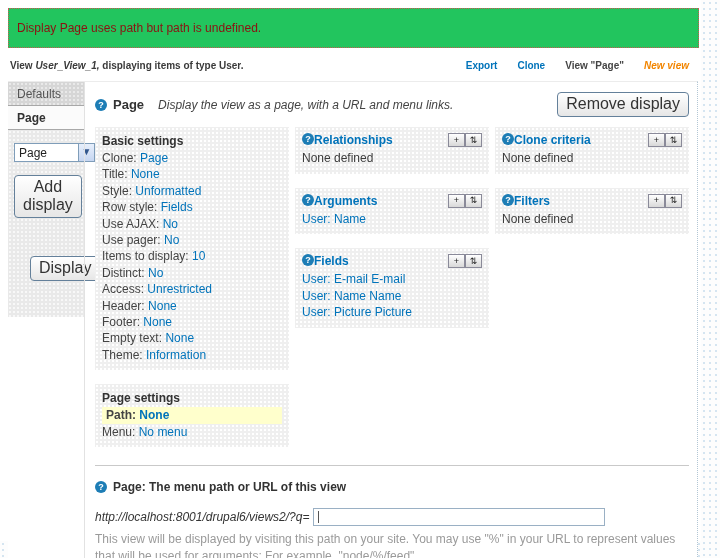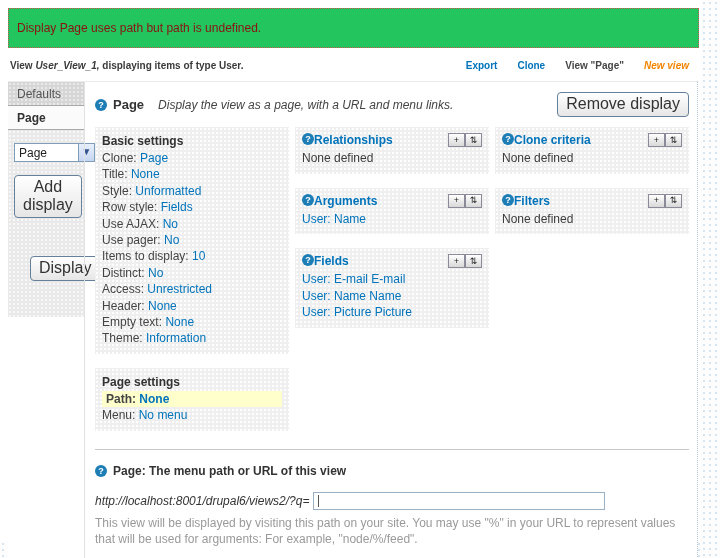--- a/index.html
+++ b/index.html
@@ -236,20 +236,21 @@
             <div class="settings-row"><span class="lbl">Clone:</span> <span class="val">Page</span></div>
             <div class="settings-row"><span class="lbl">Title:</span> <span class="val">None</span></div>
             <div class="settings-row"><span class="lbl">Style:</span> <span class="val">Unformatted</span></div>
             <div class="settings-row"><span class="lbl">Row style:</span> <span class="val">Fields</span></div>
             <div class="settings-row"><span class="lbl">Use AJAX:</span> <span class="val">No</span></div>
             <div class="settings-row"><span class="lbl">Use pager:</span> <span class="val">No</span></div>
             <div class="settings-row"><span class="lbl">Items to display:</span> <span class="val">10</span></div>
             <div class="settings-row"><span class="lbl">Distinct:</span> <span class="val">No</span></div>
             <div class="settings-row"><span class="lbl">Access:</span> <span class="val">Unrestricted</span></div>
             <div class="settings-row"><span class="lbl">Header:</span> <span class="val">None</span></div>
+            <div class="settings-row"><span class="lbl">Footer:</span> <span class="val">None</span></div>
             <div class="settings-row"><span class="lbl">Empty text:</span> <span class="val">None</span></div>
             <div class="settings-row"><span class="lbl">Theme:</span> <span class="val">Information</span></div>
           </div>
 
           <div class="box dots-gray">
             <div class="box-title">Page settings</div>
             <div class="settings-row highlight"><span class="lbl">Path:</span> <span class="val">None</span></div>
             <div class="settings-row"><span class="lbl">Menu:</span> <span class="val">No menu</span></div>
           </div>
         </div>

